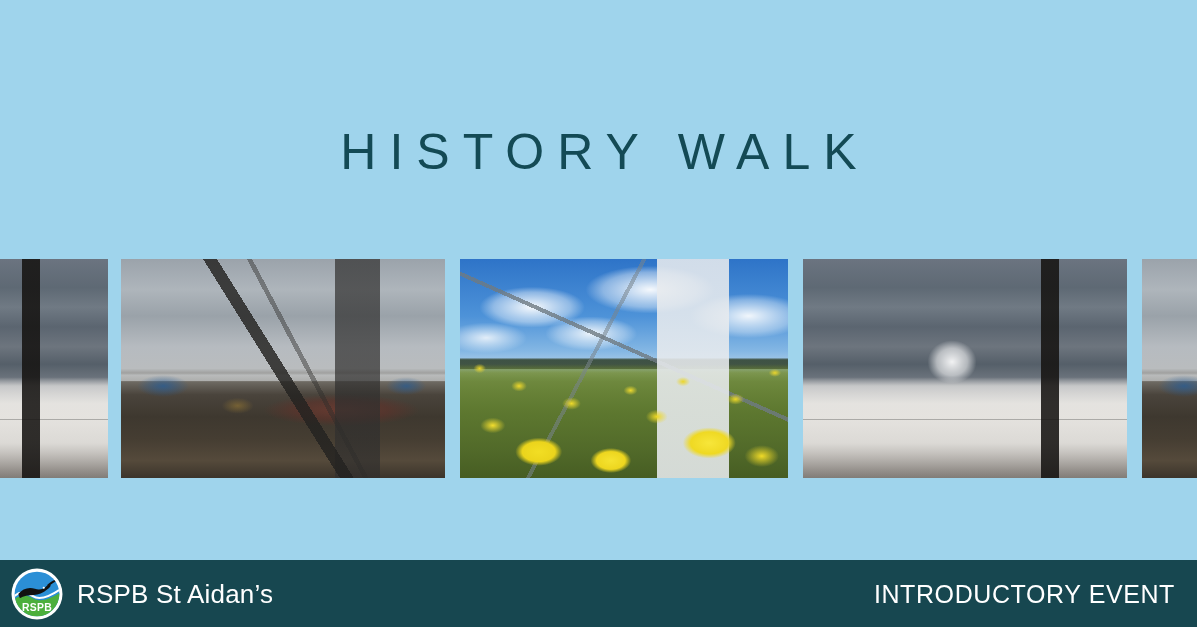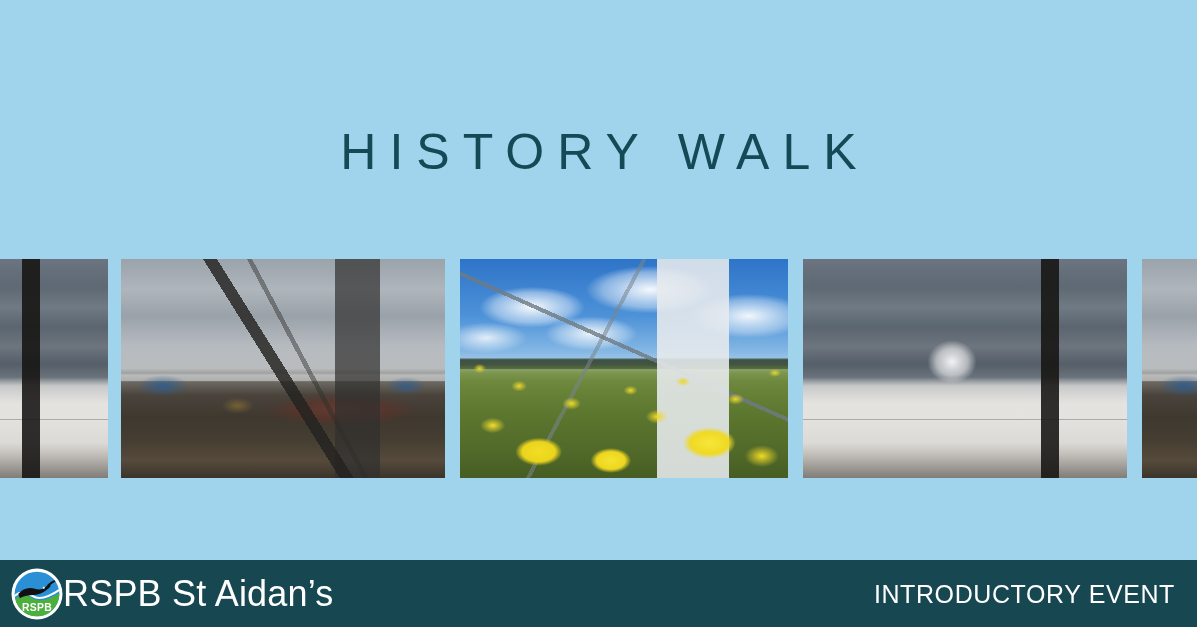--- a/index.html
+++ b/index.html
@@ -172,29 +172,30 @@
     width:1197px; height:67px;
     background:#174750;
     display:flex;
     align-items:center;
     justify-content:space-between;
     padding:0 22px 0 11px;
   }
   #footer-left {
     display:flex;
     align-items:center;
+    gap:14px;
   }
   #rspb-logo {
     width:52px; height:52px;
     flex:0 0 52px;
     display:block;
   }
   #org-name {
     color:#FFFFFF;
-    font-size:36px;
+    font-size:26px;
     font-weight:400;
     letter-spacing:0.2px;
     line-height:32px;
     white-space:nowrap;
   }
   #event-type {
     color:#FFFFFF;
     font-size:25px;
     font-weight:400;
     letter-spacing:0.6px;

